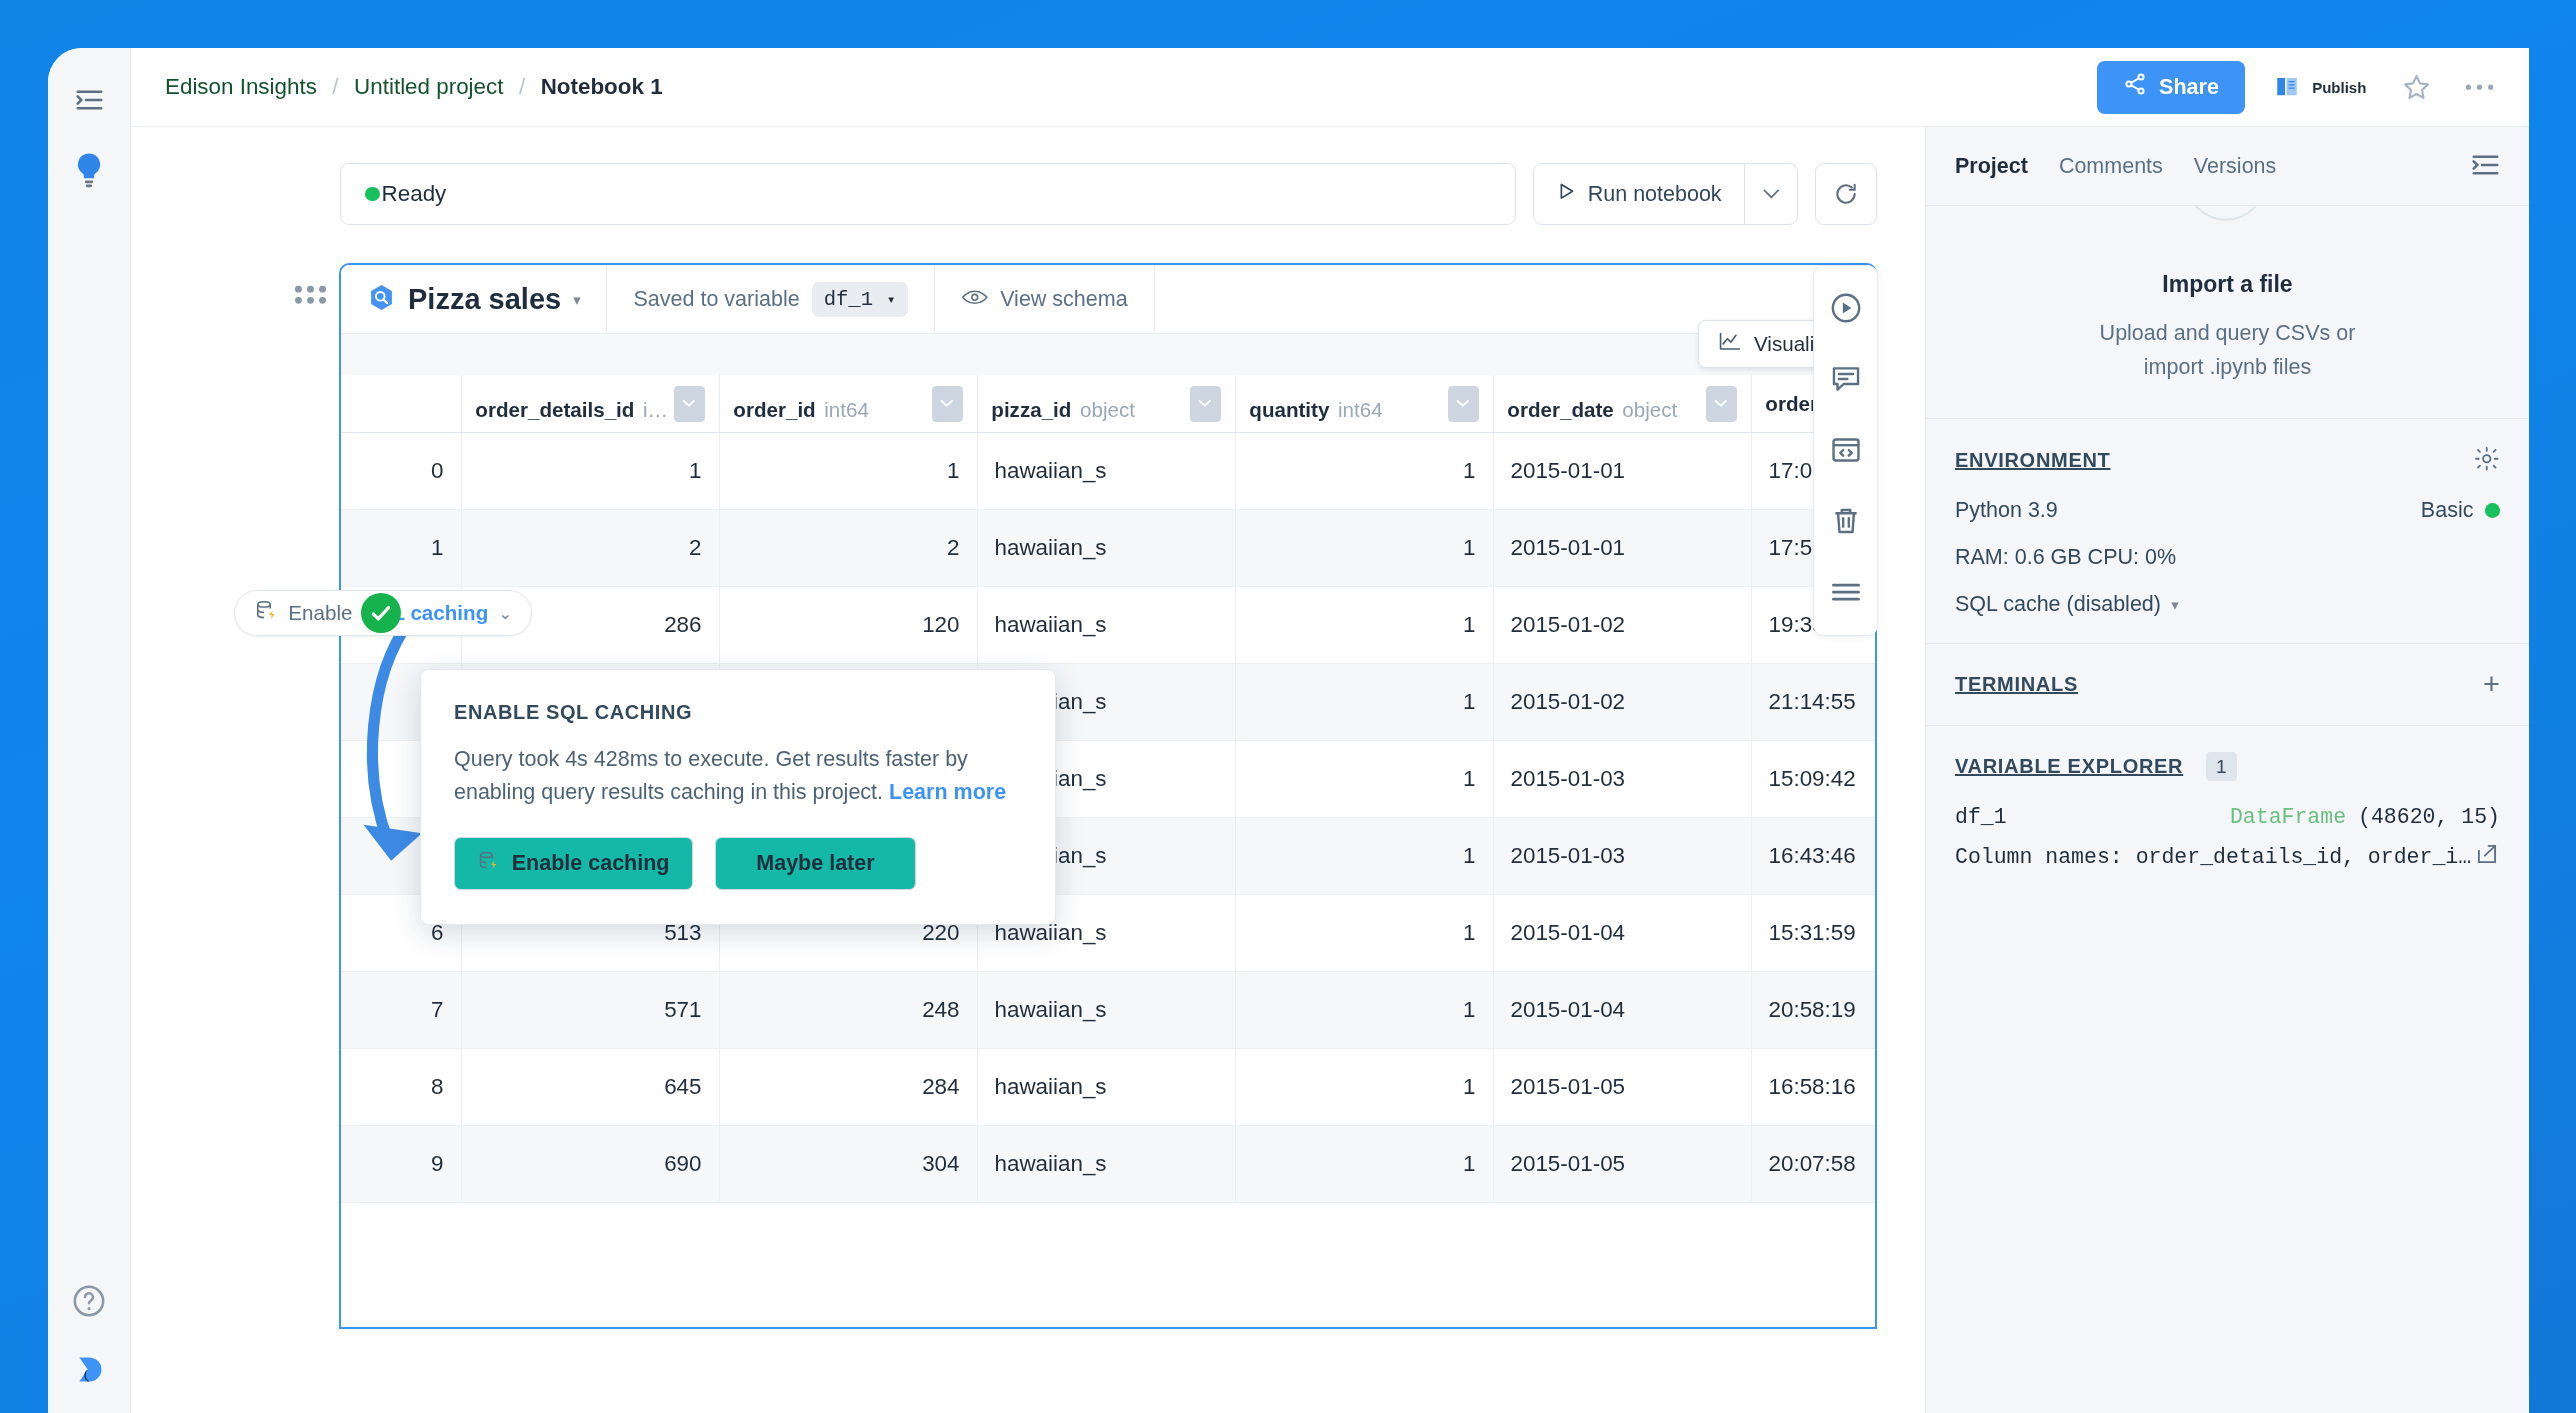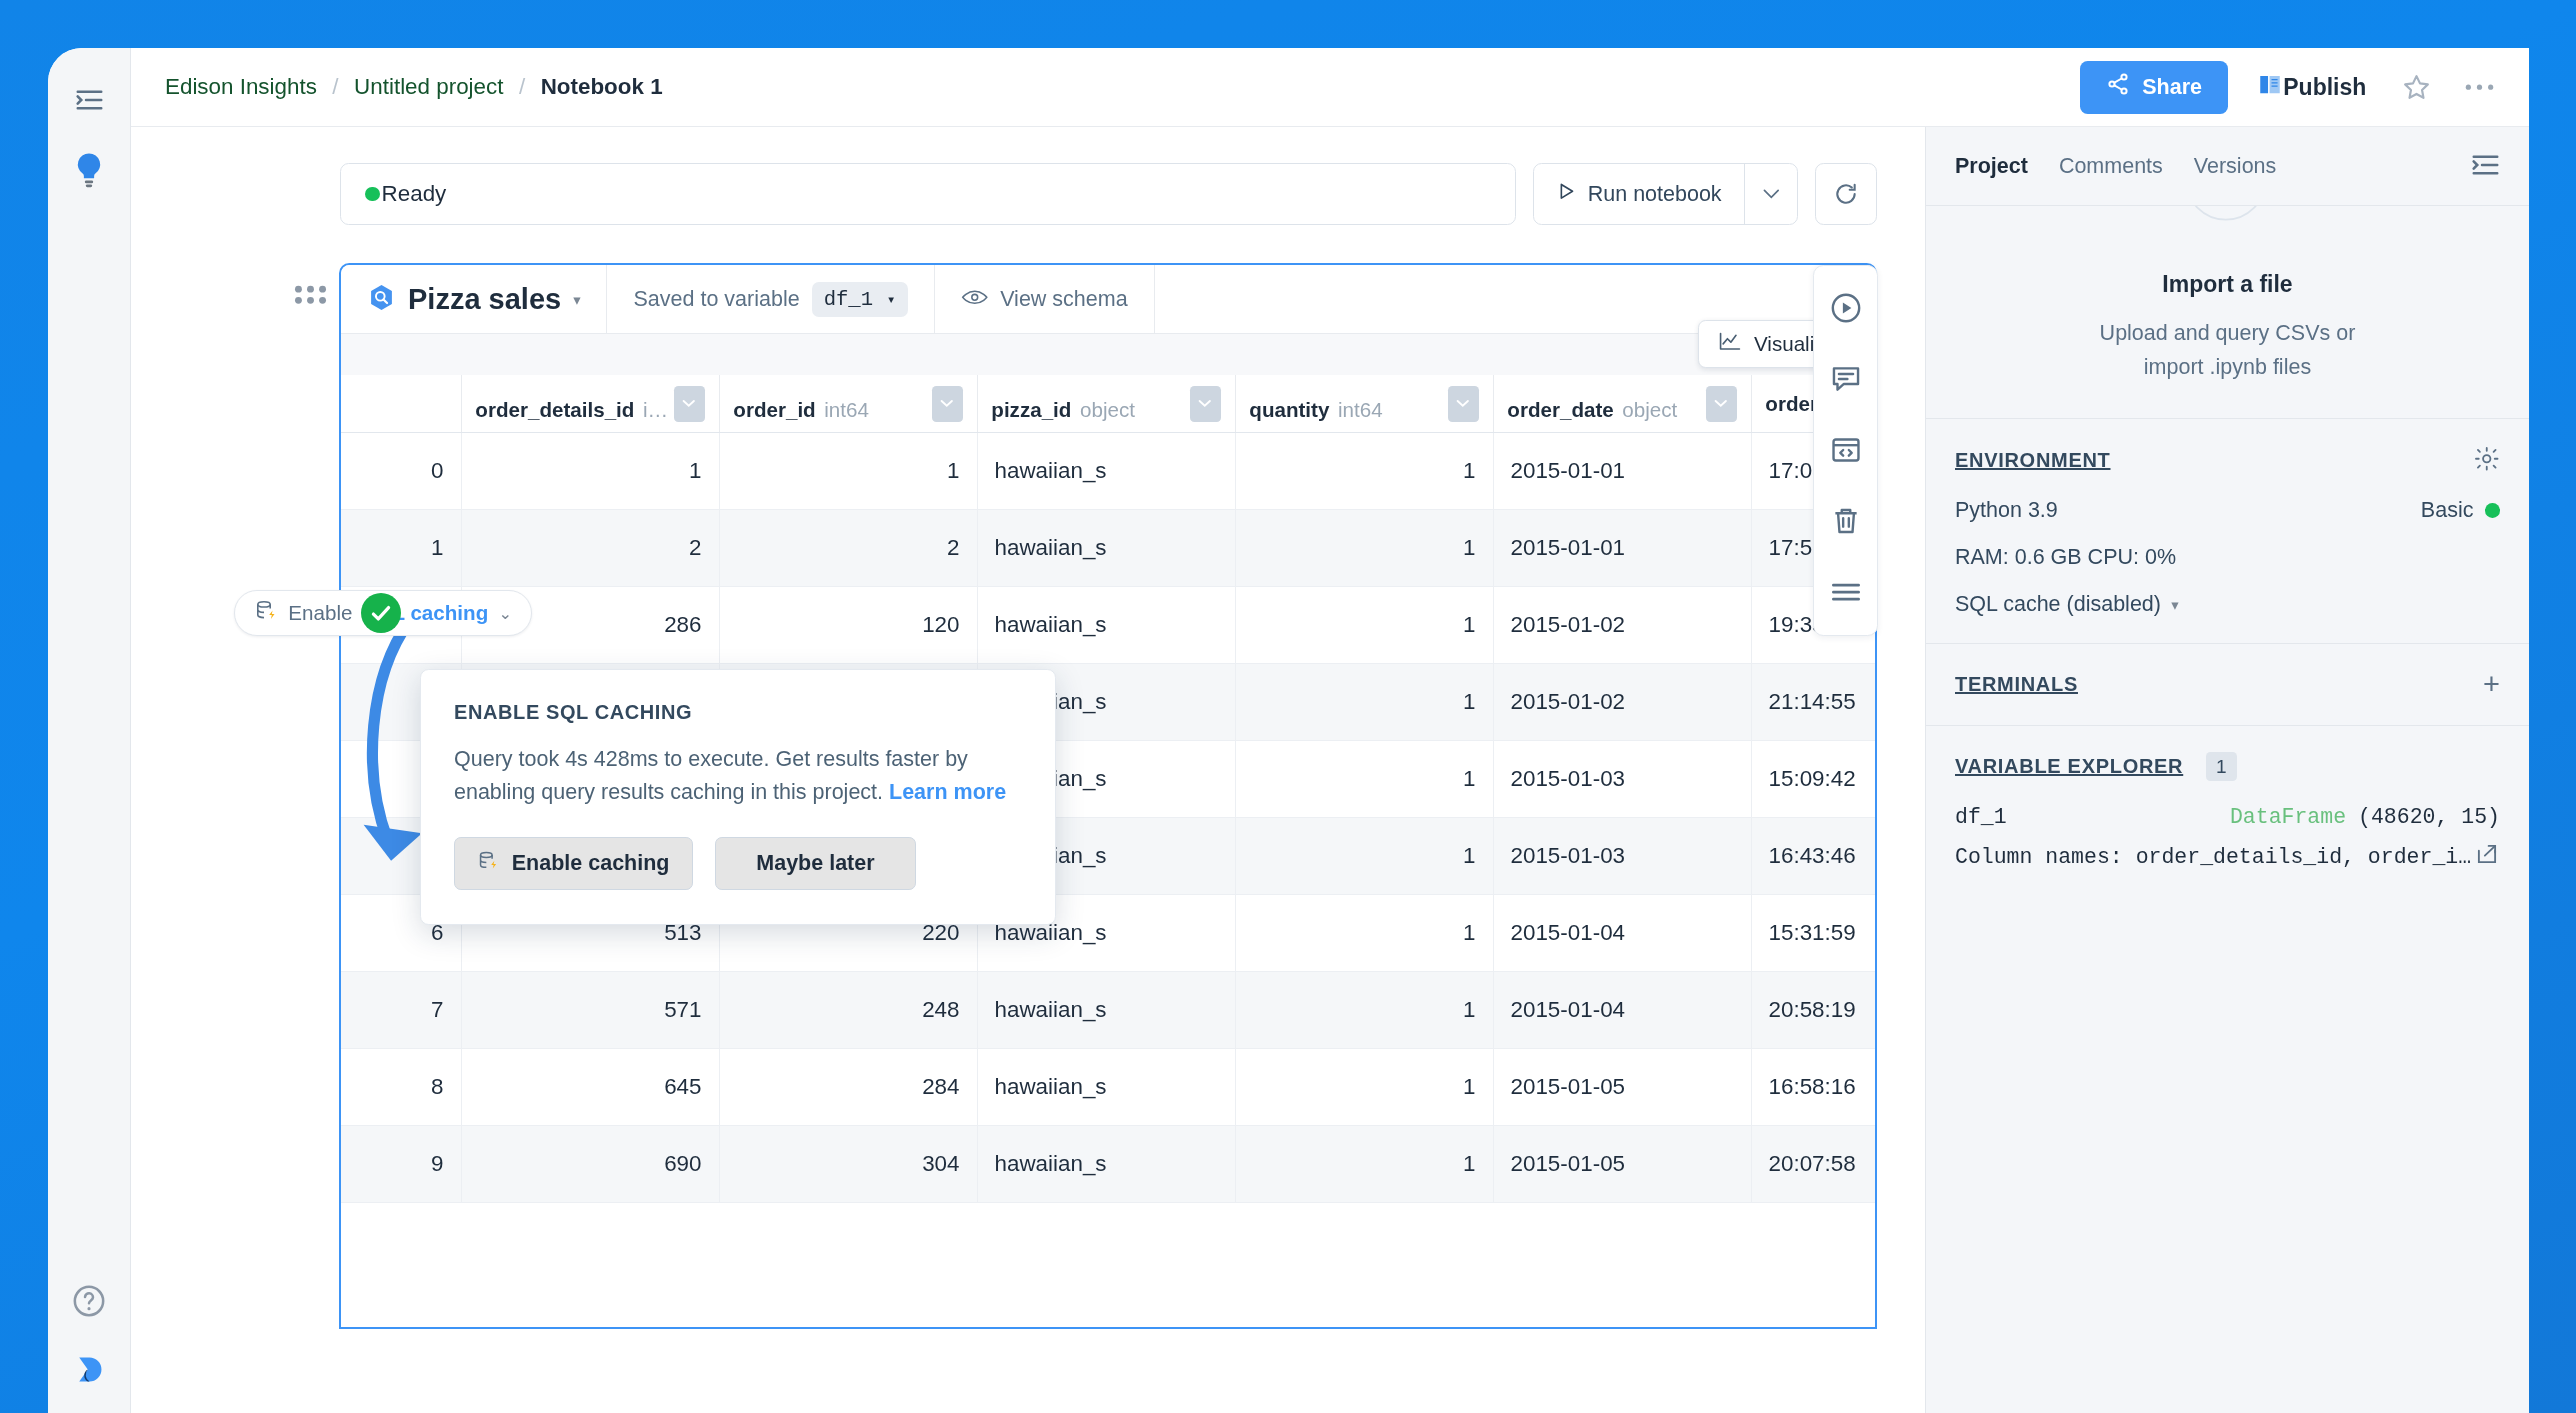--- a/index.html
+++ b/index.html
@@ -50,22 +50,22 @@
   .bc-sep { color:#b9c3cd; }
   .bc-current { color:#1f2d3d; font-weight:600; }
   #topbar-right { margin-left:auto; display:flex; align-items:center; gap:22.4px; }
   #share-btn {
     background:#3d94f6; color:#fff; border:none; border-radius:7.7px;
     height:53px; padding:0 26px; font-size:21.5px; font-weight:600;
     display:flex; align-items:center; gap:12px; cursor:pointer;
     font-family:"Liberation Sans",sans-serif;
   }
   #publish-btn {
-    background:transparent; border:none; color:#1f2d3d; font-size:23px; font-weight:600;
-    display:flex; align-items:center; cursor:pointer; padding:0 6.9px;
+    background:transparent; border:none; color:#1f2d3d; font-size:15px; font-weight:600;
+    display:flex; align-items:center; gap:12px; cursor:pointer; padding:0 6.9px;
     font-family:"Liberation Sans",sans-serif;
   }
   .icon-btn { width:41px; height:41px; display:flex; align-items:center; justify-content:center; cursor:pointer; color:#8c98a6; }
 
   
   #nb-wrap { flex:1 1 auto; display:flex; min-height:0; }
   #nb-scroll { flex:1 1 auto; padding: 36px 0 0 0; min-width:0; position:relative; overflow:hidden;}
 
   #status-row { display:flex; align-items:center; gap:17px; padding-left:209px; padding-right:48px; }
   #status-bar {
@@ -161,21 +161,21 @@
     position:absolute; left:289px; top:542px; width:636px;
     background:#fff; border:0.9px solid #e4e9ef; border-radius:8.6px;
     box-shadow:0 8.6px 29px rgba(25,45,75,.17);
     padding:31px 33px 34px 33px; z-index:20;
   }
   #pop-title { font-size:20px; font-weight:600; letter-spacing:0.6px; color:#33495e; margin-bottom:19px;}
   #pop-body { font-size:21.5px; line-height:1.52; color:#4c6275; margin-bottom:29px; }
   #pop-body a { color:#3d94f6; text-decoration:none; font-weight:600; cursor:pointer;}
   #pop-actions { display:flex; gap:22.4px; }
   .pop-btn {
-    height:53px; border:0.9px solid #cfd8e2; border-radius:6.9px; background:#e5e5e5;
+    height:53px; border:0.9px solid #cfd8e2; border-radius:6.9px; background:#14b8a6;
     font-size:21.5px; color:#1f2d3d; font-weight:600; cursor:pointer;
     display:flex; align-items:center; justify-content:center; gap:12px; padding:0 22.4px;
     font-family:"Liberation Sans",sans-serif;
   }
   #arrow-anno { position:absolute; left:212px; top:481px; z-index:8; pointer-events:none; }
 
   
   #cell-tools {
     position:absolute; right:-3.4px; top:0;
     width:65px; background:#fff; border:0.9px solid #e4e9ef; border-radius:10.3px;

